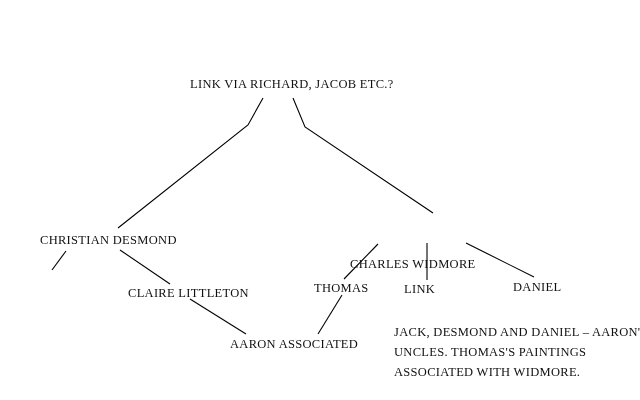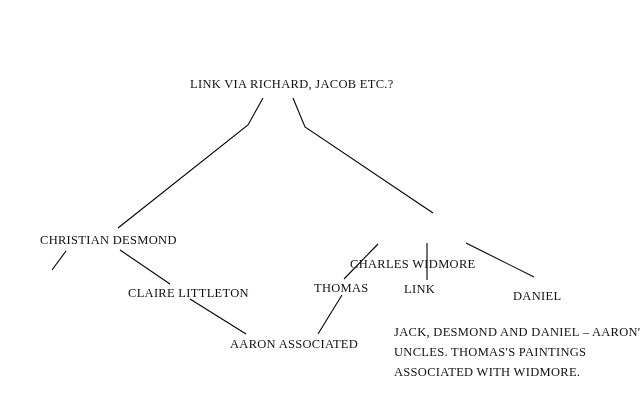--- a/index.html
+++ b/index.html
@@ -76,21 +76,21 @@
 
   <div class="node-label" style="left: 350px; top: 226px; margin-top: 32px;">CHARLES WIDMORE</div>
 
 
   <div class="node-label" style="left: 128px; top: 287px;">CLAIRE LITTLETON</div>
 
   <div class="node-label" style="left: 314px; top: 282px;">THOMAS</div>
 
   <div class="node-label" style="left: 404px; top: 283px;">LINK</div>
 
-  <div class="node-label" style="left: 513px; top: 290px;">DANIEL</div>
+  <div class="node-label" style="left: 513px; top: 281px;">DANIEL</div>
 
   <div class="node-label" style="left: 230px; top: 338px;">AARON ASSOCIATED</div>
 
   <div class="note-block" style="left: 394px; top: 322px;">
     <span class="note-line">JACK, DESMOND AND DANIEL – AARON'S</span>
     <span class="note-line">UNCLES. THOMAS'S PAINTINGS</span>
     <span class="note-line">ASSOCIATED WITH WIDMORE.</span>
   </div>
 
 </div>

